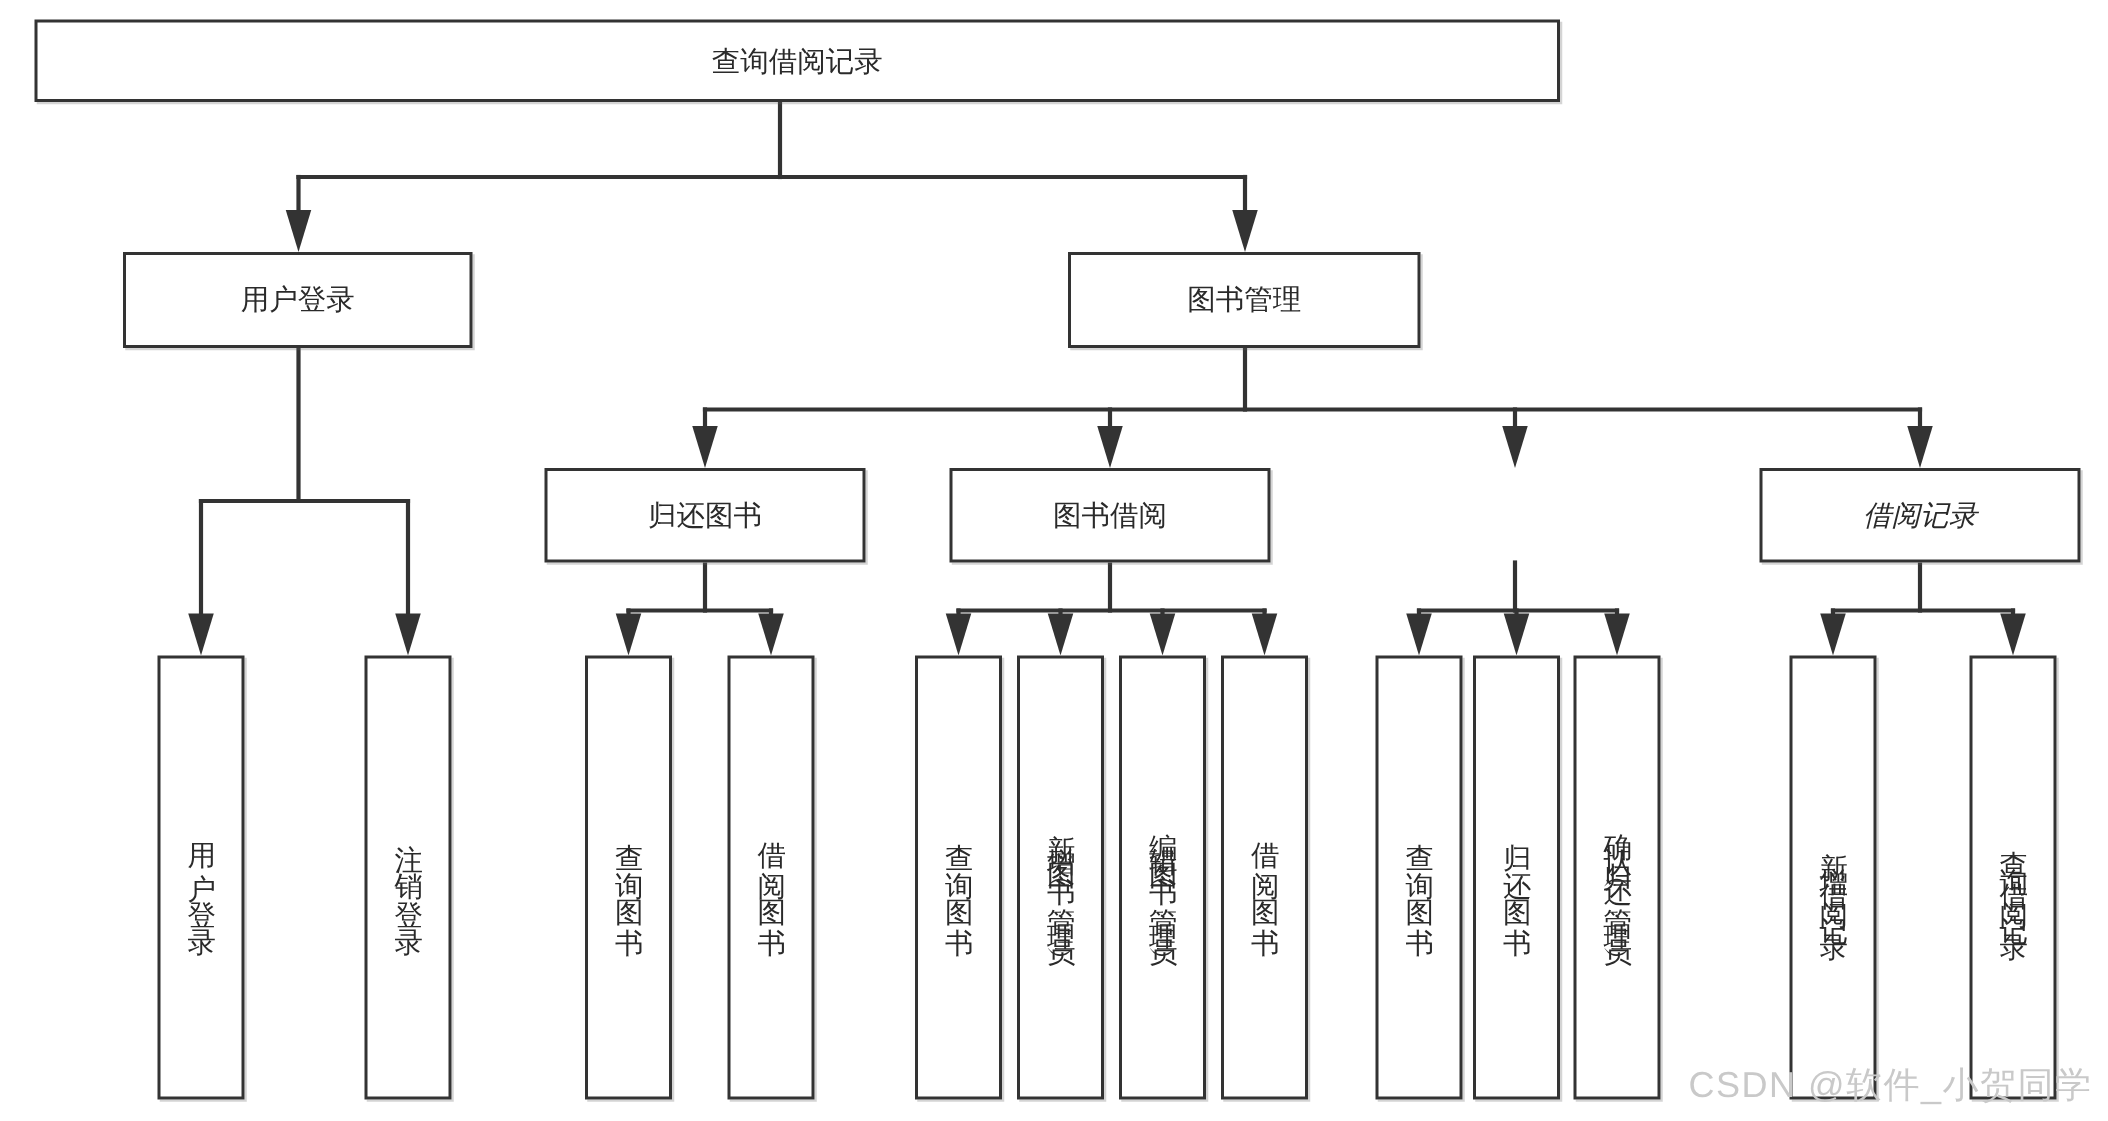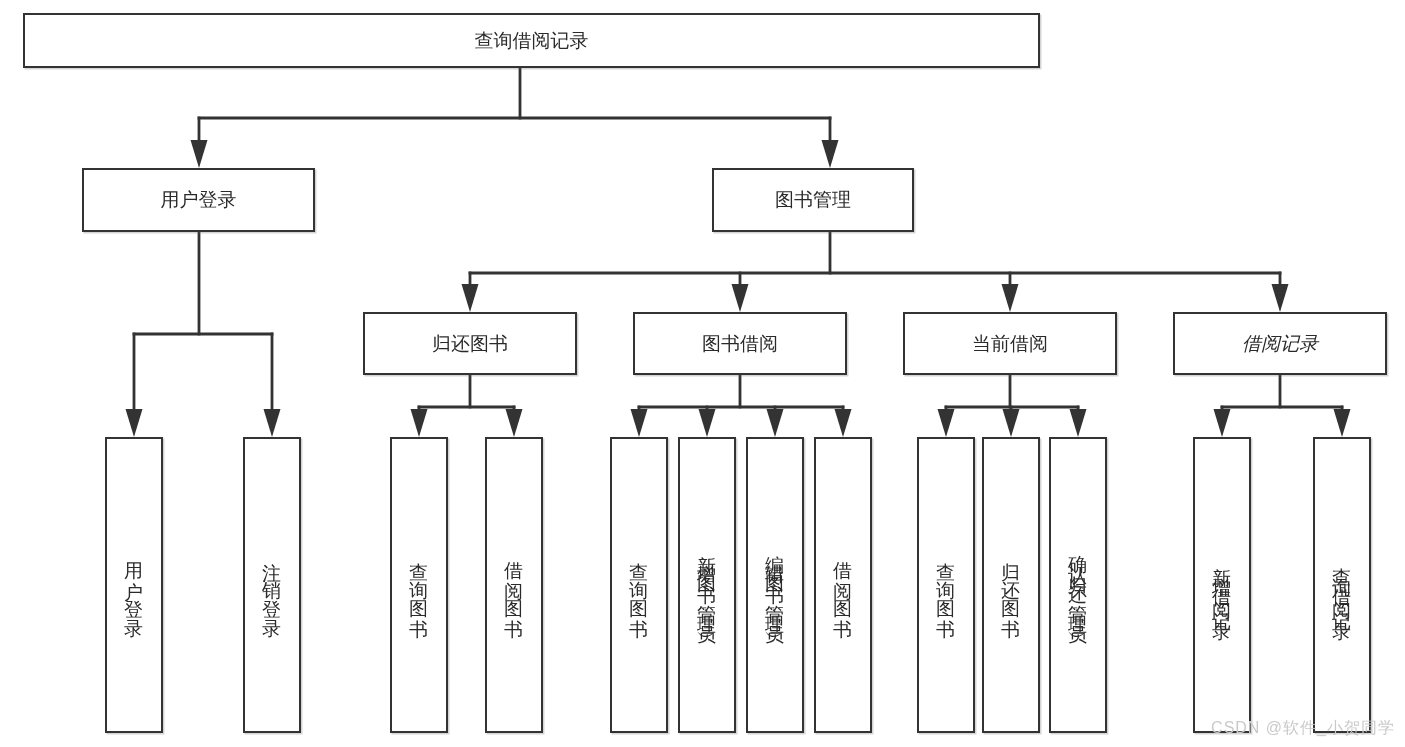--- a/index.html
+++ b/index.html
@@ -48,21 +48,21 @@
     line-height:1;
   }
   .ls4{letter-spacing:19px;}
   .ls6{letter-spacing:11px;}
   .ls9{letter-spacing:10px;}
   .watermark{
     position:absolute;
     right:10px;
     bottom:8px;
     color:var(--wm);
-    font-size:16px;
+    font-size:24px;
     letter-spacing:1px;
     z-index:5;
     white-space:nowrap;
     text-align:center;
   }
 </style>
 </head>
 <body>
 
 <div class="stage">
@@ -118,25 +118,24 @@
       <polygon points="937.5,409 954.5,409 946,437" fill="#333333"></polygon>
       <polygon points="1002.5,409 1019.5,409 1011,437" fill="#333333"></polygon>
       <polygon points="1069.5,409 1086.5,409 1078,437" fill="#333333"></polygon>
       <polygon points="1213.5,409 1230.5,409 1222,437" fill="#333333"></polygon>
       <polygon points="1333.5,409 1350.5,409 1342,437" fill="#333333"></polygon>
     </svg>
 
   <div class="box root">查询借阅记录</div>
 
   <div class="box l1" style="left:82px;width:233px;">用户登录</div>
-  <div class="box l1" style="left:712px;width:202px;">图书管理</div>
+  <div class="box l1" style="left:712px;width:235px;">图书管理</div>
 
   <div class="box l2" style="left:363px;">归还图书</div>
   <div class="box l2" style="left:633px;">图书借阅</div>
-  <div class="box l2" style="left:903px;">当前借阅</div>
   <div class="box l2" style="left:1173px;font-style:italic;">借阅记录</div>
 
   <div class="box vbox ls4" style="left:105px;">用户登录</div>
   <div class="box vbox ls4" style="left:243px;">注销登录</div>
 
   <div class="box vbox ls4" style="left:390px;">查询图书</div>
   <div class="box vbox ls4" style="left:485px;">借阅图书</div>
 
   <div class="box vbox ls4" style="left:610px;">查询图书</div>
   <div class="box vbox ls9" style="left:678px;">新增图书（管理员）</div>

